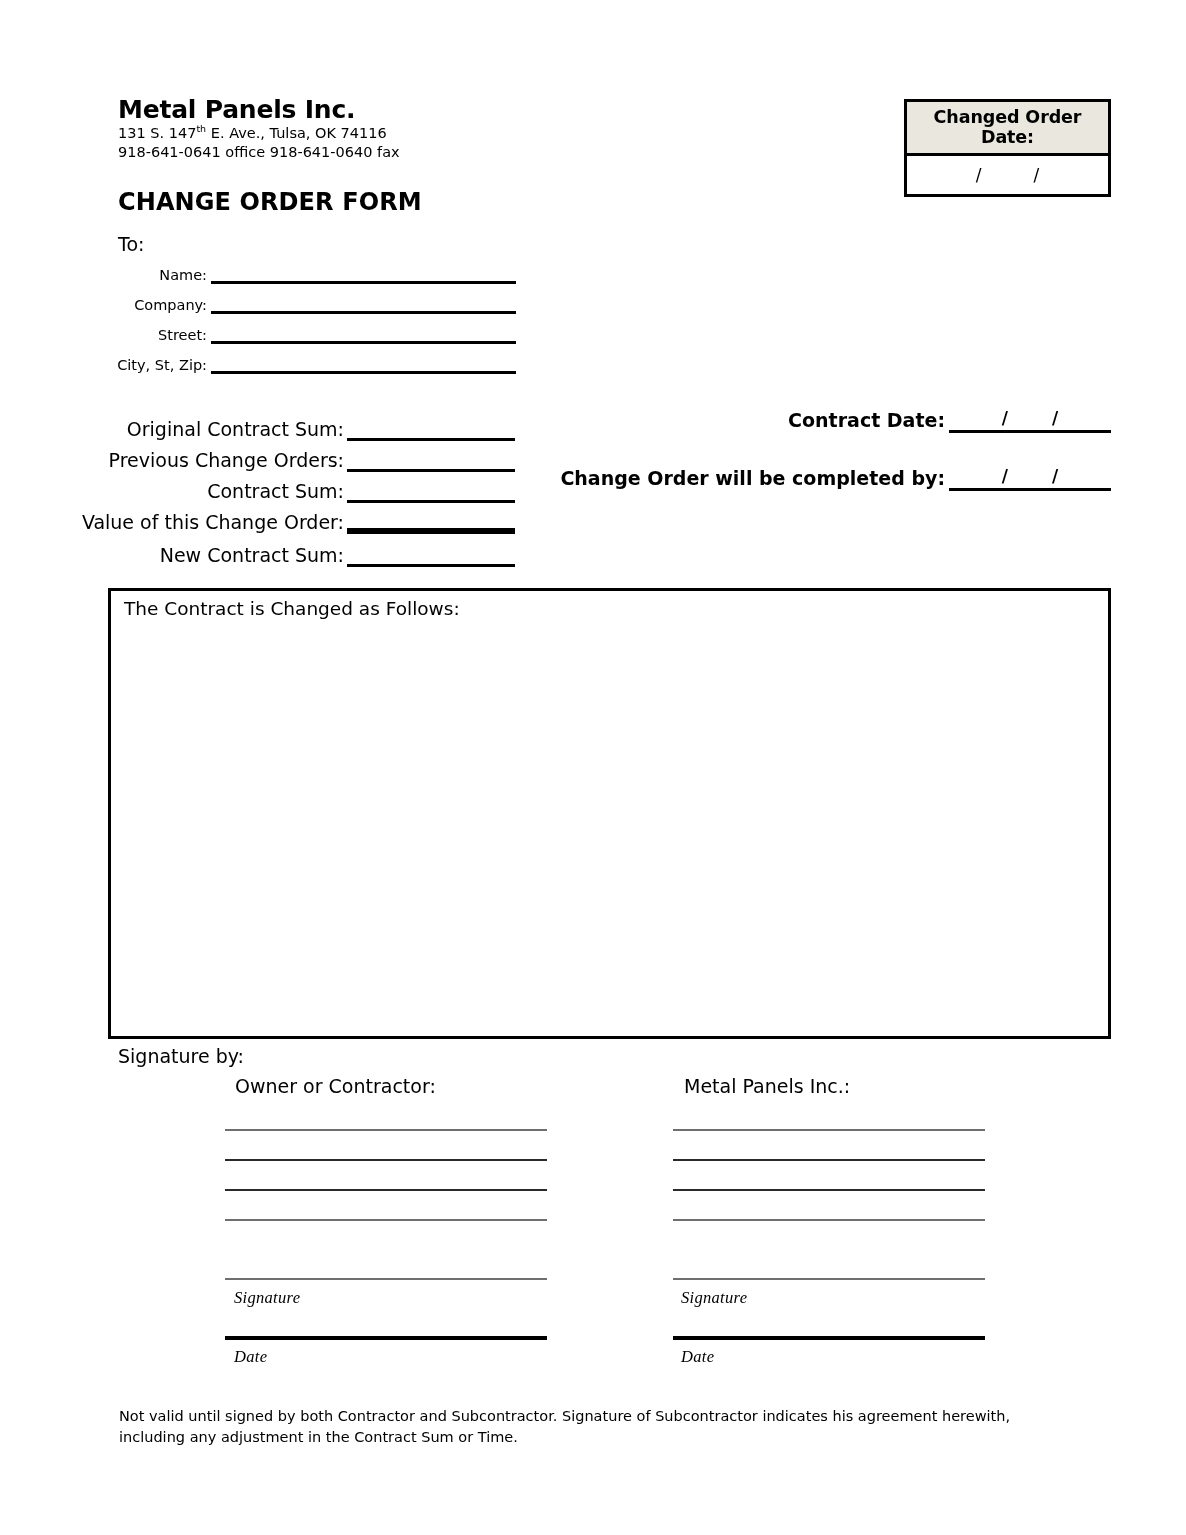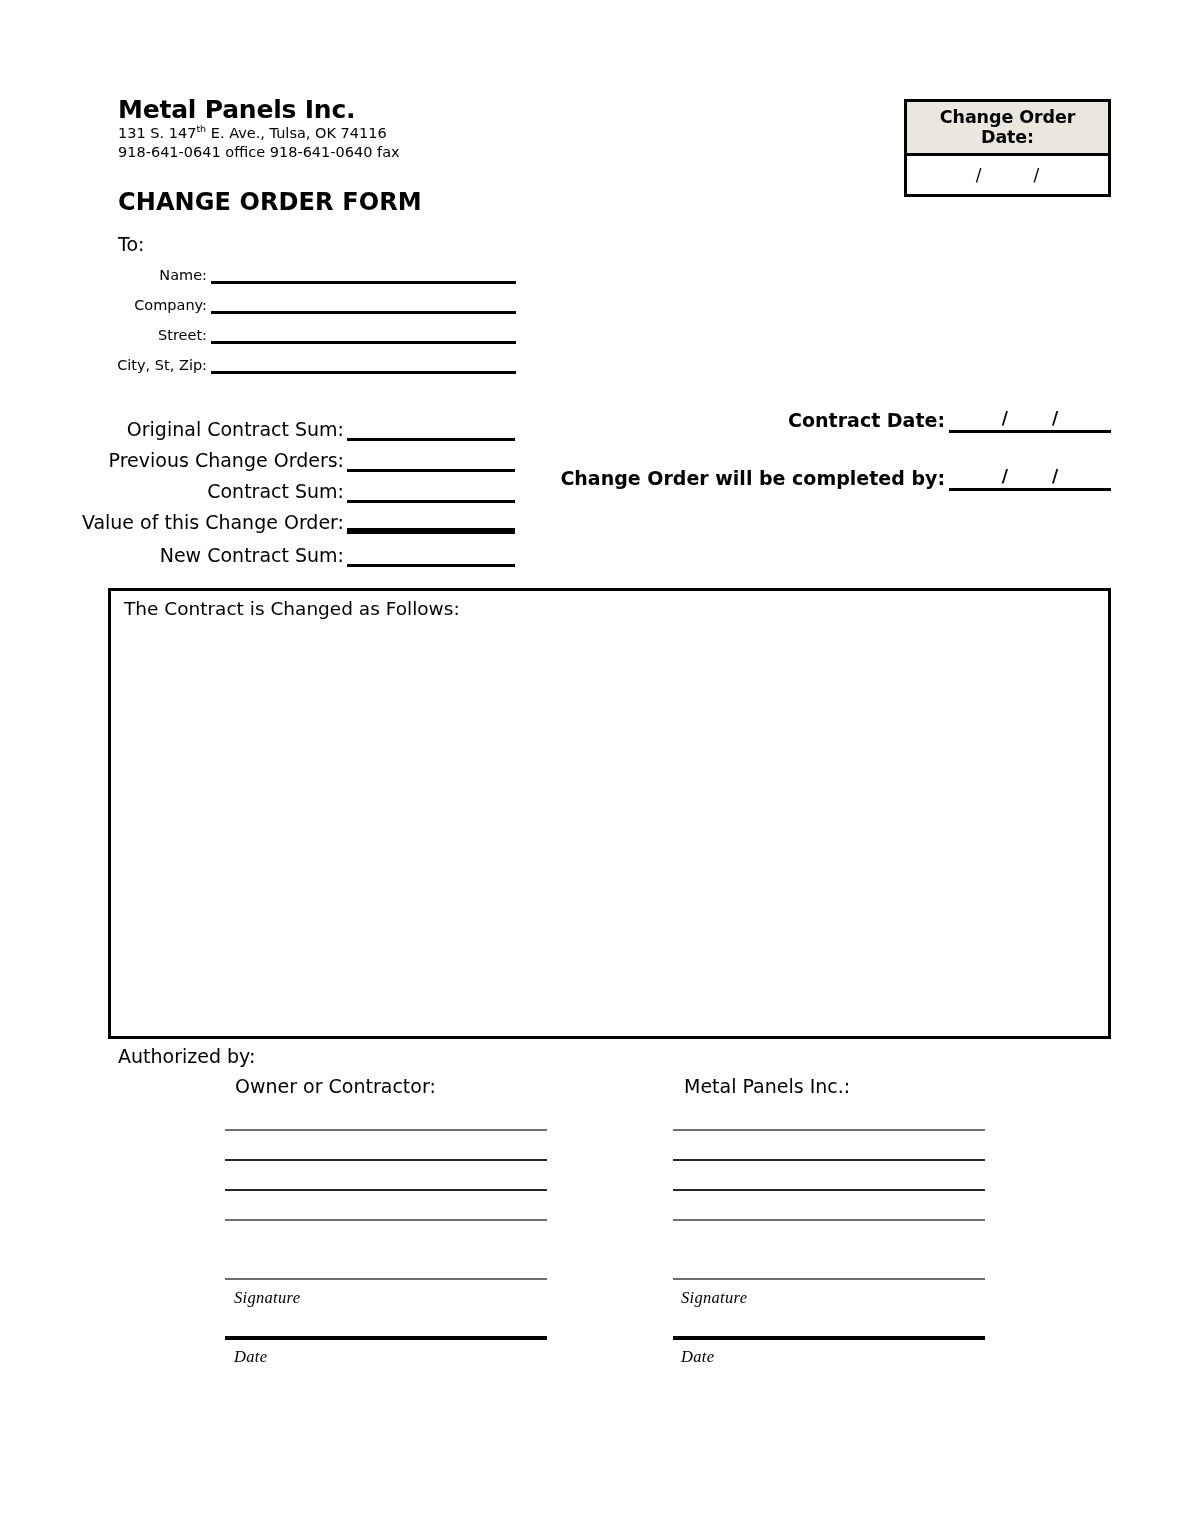--- a/index.html
+++ b/index.html
@@ -237,21 +237,21 @@
   <div class="abs company-name">Metal Panels Inc.</div>
 
   <div class="abs company-addr nowrap"><span>131 S. 147</span><sup>th</sup><span> E. Ave., Tulsa, OK 74116</span></div>
 
   <div class="abs company-phone nowrap">918-641-0641 office  918-641-0640 fax</div>
 
   <div class="abs form-title">CHANGE ORDER FORM</div>
 
 
   <div class="abs hdr-box" id="co-date-box">
-    <div class="cap">Change Order Date:</div>
+    <div class="cap">Changed Order Date:</div>
     <div class="fill">
       <div class="slashes">//</div>
     </div>
   </div>
 
   <div class="abs section-label" id="to-label">To:</div>
 
   <div id="to-fields">
     <div class="fieldrow" style="top:0px;">
       <span class="lbl">Name:</span>
@@ -304,21 +304,21 @@
   <div class="dateline" id="completed-by-row">
     <span class="lbl">Change Order will be completed by:</span>
     <span class="slashes">//</span>
     <span class="rule"></span>
   </div>
 
   <div class="abs" id="changes-box">
     <div class="inner-label">The Contract is Changed as Follows:</div>
   </div>
 
-  <div class="abs" id="auth-label">Authorized by:</div>
+  <div class="abs" id="auth-label">Signature by:</div>
 
   <div class="abs auth-col-title" id="owner-title">Owner or Contractor:</div>
   <div class="abs auth-col-title" id="mpi-title">Metal Panels Inc.:</div>
 
   <div class="sig-line" style="left:225px; top:1129px; width:322px;"></div>
   <div class="sig-line dark" style="left:225px; top:1159px; width:322px;"></div>
   <div class="sig-line dark" style="left:225px; top:1189px; width:322px;"></div>
   <div class="sig-line" style="left:225px; top:1219px; width:322px;"></div>
   <div class="sig-line" style="left:225px; top:1278px; width:322px;"></div>
   <div class="sig-caption" style="left:234px; top:1288px;">Signature</div>
@@ -327,14 +327,15 @@
 
   <div class="sig-line" style="left:673px; top:1129px; width:312px;"></div>
   <div class="sig-line dark" style="left:673px; top:1159px; width:312px;"></div>
   <div class="sig-line dark" style="left:673px; top:1189px; width:312px;"></div>
   <div class="sig-line" style="left:673px; top:1219px; width:312px;"></div>
   <div class="sig-line" style="left:673px; top:1278px; width:312px;"></div>
   <div class="sig-caption" style="left:681px; top:1288px;">Signature</div>
   <div class="sig-line thick" style="left:673px; top:1336px; width:312px;"></div>
   <div class="sig-caption" style="left:681px; top:1347px;">Date</div>
 
+  <div class="abs" id="footer-note">Not valid until signed by both Contractor and Subcontractor. Signature of Subcontractor indicates his agreement herewith, including any adjustment in the Contract Sum or Time.</div>
 
 </div>
 
 </body></html>

